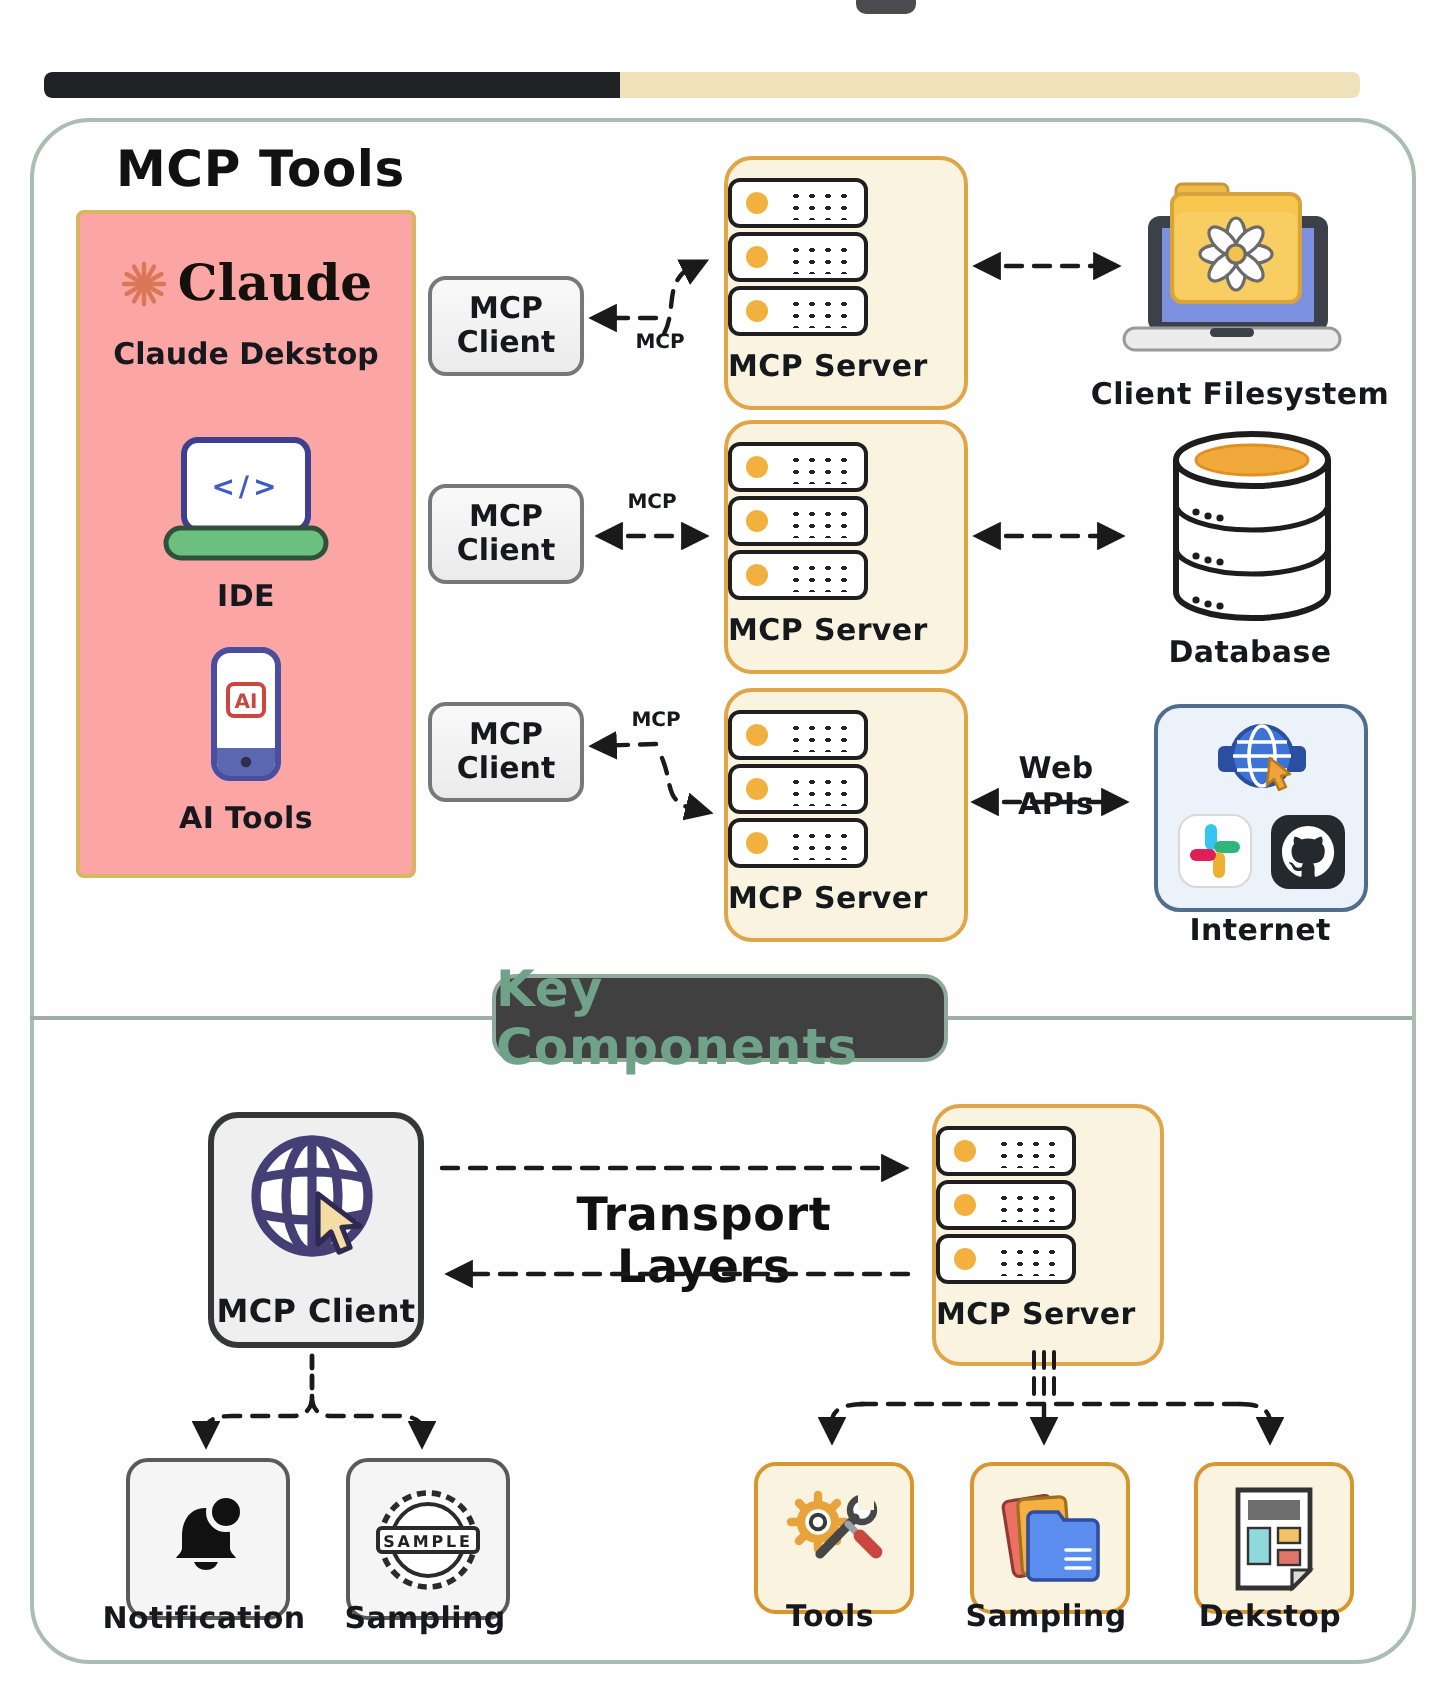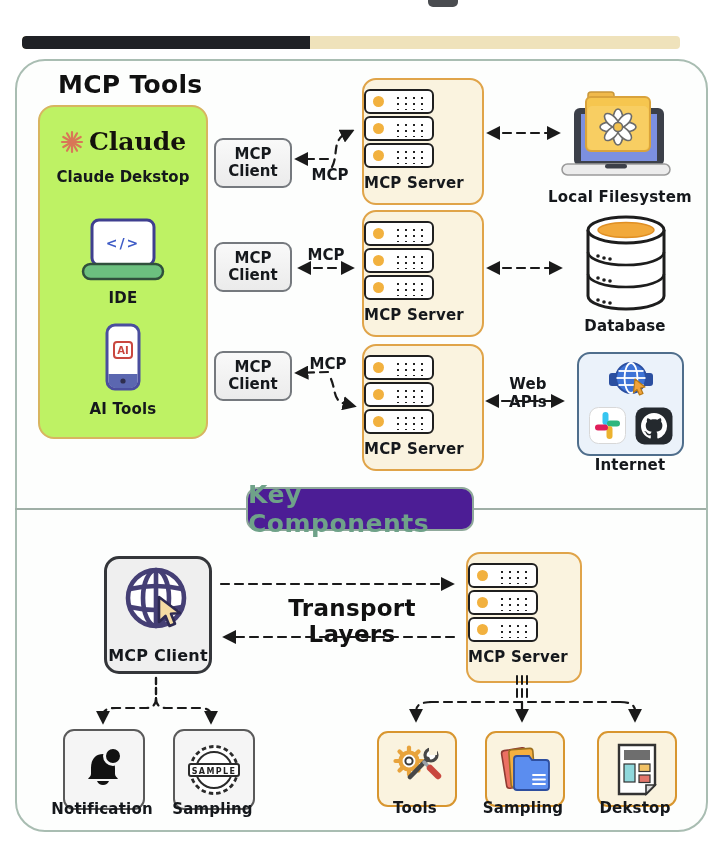--- a/index.html
+++ b/index.html
@@ -8,24 +8,24 @@
   .abs{position:absolute;}
   .lbl{font-weight:bold;font-size:15px;text-align:center;letter-spacing:.2px;color:#15181c;}
   .title{font-weight:bold;font-size:25px;letter-spacing:.3px;color:#111;}
   
   .topbar{left:22px;top:36px;width:658px;height:13px;border-radius:4px;background:#efe2bb;overflow:hidden;}
   .topbar .fill{height:100%;width:288px;background:#1f2125;border-radius:4px 0 0 4px;}
   .smudge{left:428px;top:0;width:30px;height:7px;background:#2a2d31;border-radius:0 0 5px 5px;opacity:.85;}
   
   .frame{left:15px;top:59px;width:689px;height:769px;border:2px solid #a9bdb2;border-radius:30px;background:#fdfefd;}
   .divider{left:15px;top:508px;width:691px;height:0;border-top:2px solid #9fafa6;}
-  .pill{left:246px;top:487px;width:224px;height:40px;background:#4c1d95;border:2px solid #8fa99b;border-radius:12px;
+  .pill{left:246px;top:487px;width:224px;height:40px;background:#404040;border:2px solid #8fa99b;border-radius:12px;
         display:flex;align-items:center;justify-content:center;font-weight:bold;font-size:25px;color:#6fa289;letter-spacing:.5px;}
   
-  .host{left:38px;top:105px;width:166px;height:330px;background:#bef264;border:2px solid #d8b560;border-radius:16px;
+  .host{left:38px;top:105px;width:166px;height:330px;background:#fca5a5;border:2px solid #d8b560;border-radius:4px;
         display:flex;flex-direction:column;align-items:center;}
   .logo-row{display:flex;align-items:center;gap:5px;margin-top:20px;}
   .brand{font-family:"DejaVu Serif","Liberation Serif",serif;font-weight:bold;font-size:25px;color:#14110c;}
   .host-sub{margin-top:12px;font-weight:bold;font-size:15px;text-align:center;}
   
   .client{width:74px;height:46px;background:linear-gradient(#f9f9f9,#ebebeb);border:2px solid #75797e;border-radius:9px;
           display:flex;align-items:center;justify-content:center;text-align:center;font-weight:bold;font-size:15px;line-height:1.12;}
   
   .server{background:#faf3df;border:2px solid #e0a449;border-radius:14px;display:flex;flex-direction:column;align-items:flex-start;padding-top:9px;}
   .srv-sm{width:118px;height:114px;}
@@ -35,21 +35,21 @@
   .unit .grid{width:32px;height:16px;background-image:radial-gradient(#222 1.3px,transparent 1.5px);background-size:8px 6px;background-position:1px 1px;}
   .server .lbl{margin-top:4px;}
   
   .netbox{left:577px;top:352px;width:103px;height:100px;background:#ebf2fa;border:2px solid #4f6e8c;border-radius:13px;
           display:flex;flex-direction:column;align-items:center;}
   .kc-client{left:104px;top:556px;width:108px;height:118px;background:#efefef;border:3px solid #34363a;border-radius:15px;
              display:flex;flex-direction:column;align-items:center;justify-content:flex-end;padding-bottom:6px;box-sizing:border-box;}
   .kc-server{left:466px;top:552px;width:112px;height:118px;}
   .feat-gray{width:78px;height:77px;background:#f5f5f5;border:2px solid#5a5a5a;border-radius:11px;display:flex;align-items:center;justify-content:center;}
   .feat-tan{width:76px;height:72px;background:#faf3df;border:2px solid #d8962f;border-radius:11px;display:flex;align-items:center;justify-content:center;}
-  .mcp-tag{font-weight:bold;font-size:15px;text-align:center;width:48px;}
+  .mcp-tag{font-weight:bold;font-size:10px;text-align:center;width:48px;}
   svg{display:block;}
   .overlay{left:0;top:0;z-index:6;pointer-events:none;}
   .dash{stroke:#1a1a1a;stroke-width:2.2;fill:none;stroke-dasharray:8 6;stroke-linecap:round;}
 </style>
 </head>
 <body>
 
 <div class="stage">
 
   <div class="abs smudge"></div>
@@ -171,21 +171,21 @@
         <ellipse rx="4.6" ry="9" transform="rotate(45) translate(0,-9)"></ellipse>
         <ellipse rx="4.6" ry="9" transform="rotate(45) translate(0,9)"></ellipse>
         <ellipse rx="4.6" ry="9" transform="rotate(-45) translate(0,-9)"></ellipse>
         <ellipse rx="4.6" ry="9" transform="rotate(-45) translate(0,9)"></ellipse>
       </g>
       <circle r="4.6" fill="#f2c14e" stroke="#6b6b6b" stroke-width="1.6"></circle>
     </g>
     <rect x="4" y="74" width="108" height="11" rx="5.5" fill="#ececec" stroke="#9a9a9a" stroke-width="1.5"></rect>
     <rect x="47" y="74" width="22" height="4.5" rx="2.2" fill="#3c4049"></rect>
   </svg>
-  <div class="abs lbl" style="left:545px;top:188px;width:150px;">Local Filesystem</div>
+  <div class="abs lbl" style="left:545px;top:188px;width:150px;">Client Filesystem</div>
 
   <svg class="abs" style="left:584px;top:212px;" width="84" height="102" viewBox="0 0 84 102">
     <path d="M4 18 V84 a38 13 0 0 0 76 0 V18" fill="#ffffff" stroke="#1d1d1d" stroke-width="3"></path>
     <path d="M4 40 a38 13 0 0 0 76 0" fill="none" stroke="#1d1d1d" stroke-width="2.6"></path>
     <path d="M4 62 a38 13 0 0 0 76 0" fill="none" stroke="#1d1d1d" stroke-width="2.6"></path>
     <ellipse cx="42" cy="18" rx="38" ry="13" fill="#ffffff" stroke="#1d1d1d" stroke-width="3"></ellipse>
     <ellipse cx="42" cy="18" rx="28" ry="7.5" fill="#f2a93b" stroke="#e08f23" stroke-width="1.5"></ellipse>
     <g fill="#1d1d1d">
       <circle cx="14" cy="44" r="1.8"></circle>
         <circle cx="20" cy="46" r="1.8"></circle>

